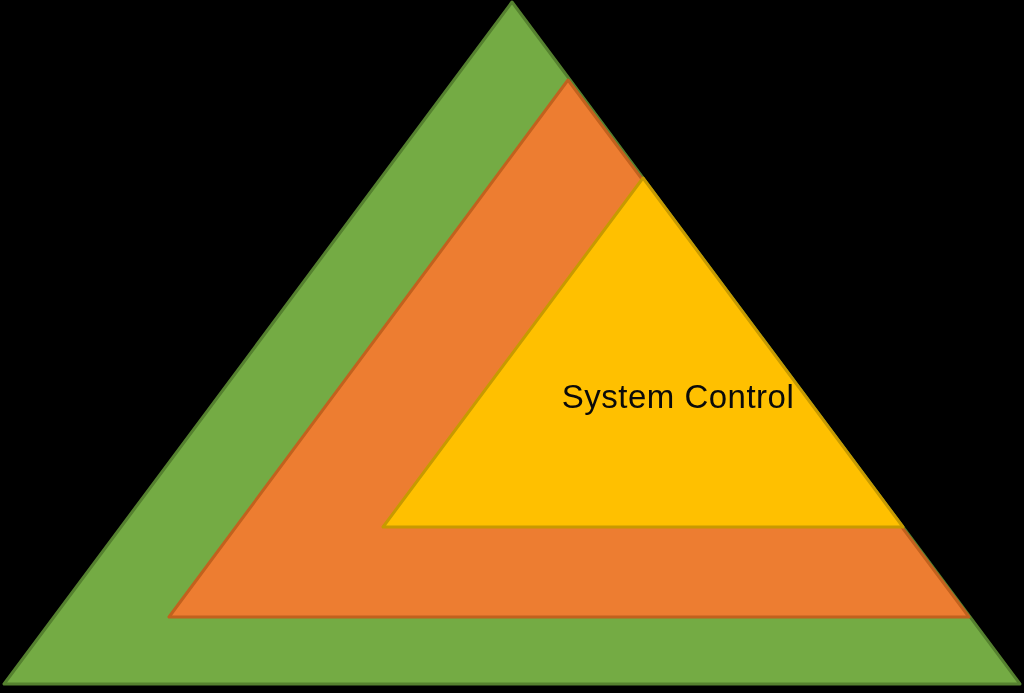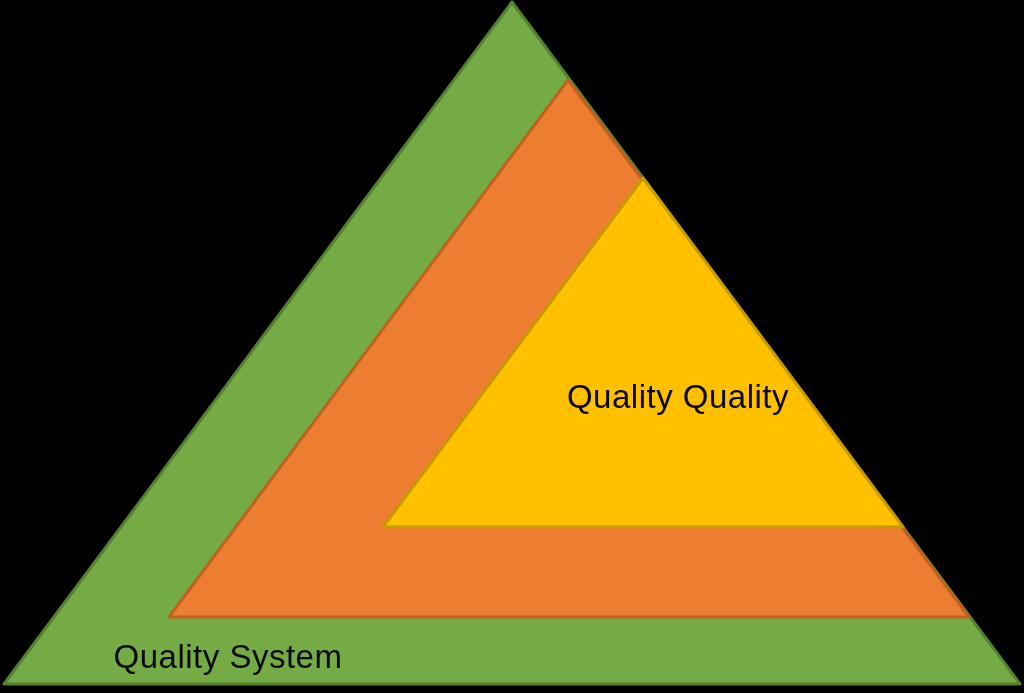--- a/index.html
+++ b/index.html
@@ -42,18 +42,17 @@
 <body>
 
 <div id="canvas">
 
   <svg id="pyramid-svg" width="1024" height="693" viewBox="0 0 1024 693">
     <polygon points="512,2 4,684 1020,684" fill="#74AB44" stroke="#55812F"></polygon>
     <polygon points="568,80 169,617 969,617" fill="#ED7D31" stroke="#C2611E"></polygon>
     <polygon points="643,178 383,527 903,527" fill="#FFC000" stroke="#C79A00"></polygon>
   </svg>
 
-  <div class="layer-label" id="label-quality-control">Quality Quality</div>
+  <div class="layer-label" id="label-quality-control">System Control</div>
 
 
-  <div class="layer-label" id="label-quality-system">Quality System</div>
 
 </div>
 
 </body></html>

